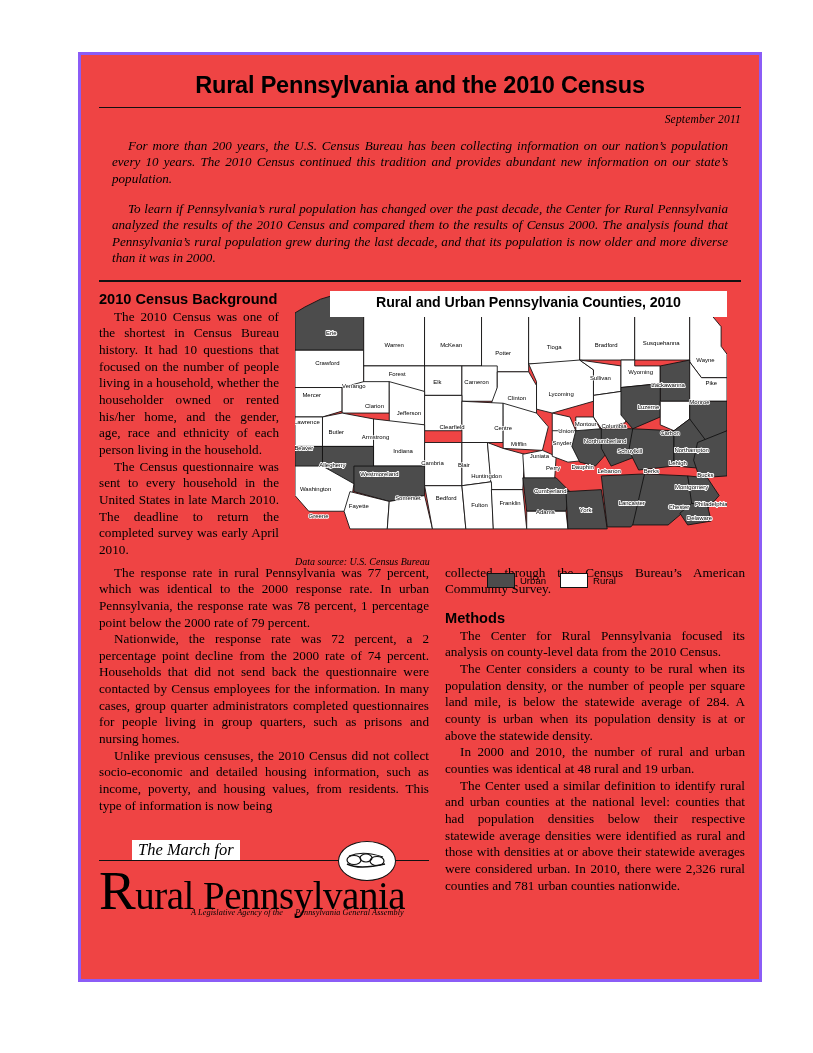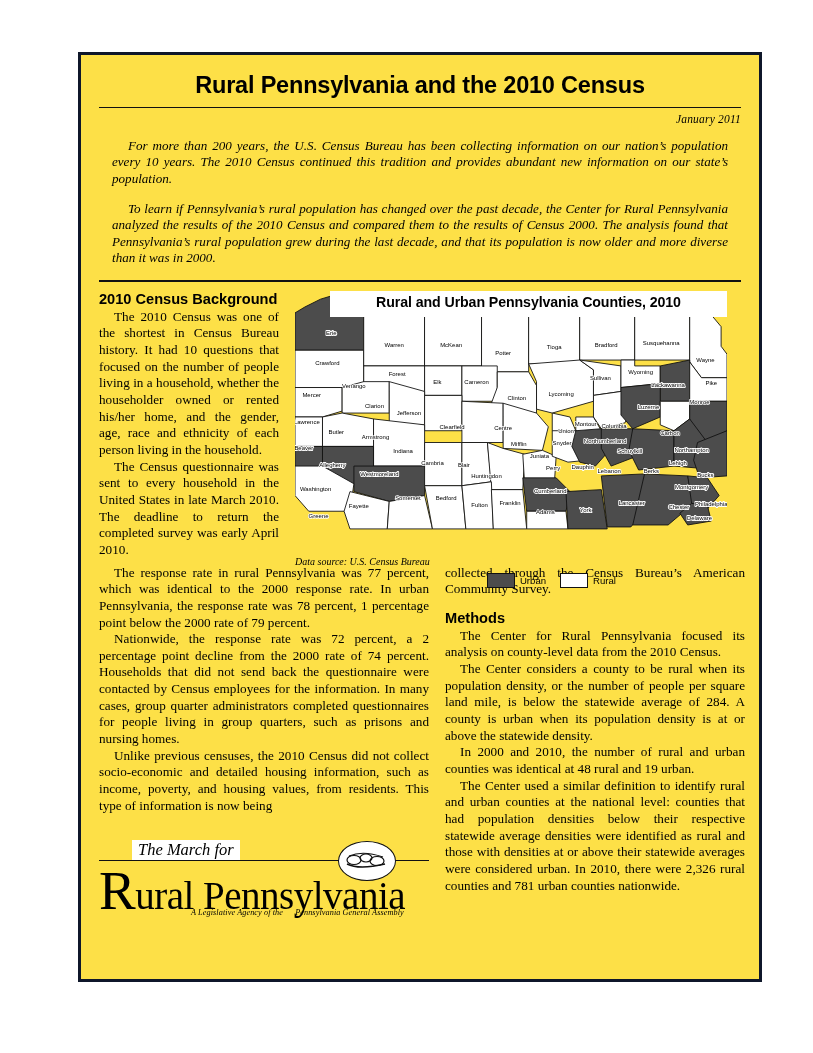--- a/index.html
+++ b/index.html
@@ -16,22 +16,22 @@
     overflow: hidden;
   }
 
   
   #page-frame {
     position: absolute;
     left: 78px;
     top: 52px;
     width: 684px;
     height: 930px;
-    border: 3px solid #0f172a;
-    background: #fde047;
+    border: 3px solid #8b5cf6;
+    background: #ef4444;
     box-sizing: border-box;
   }
   #page-inner {
     position: absolute;
     left: 18px;
     top: 14px;
     right: 18px;
     bottom: 10px;
   }
 
@@ -244,21 +244,21 @@
   .cty.urban { fill: #4c4c4c; }
 </style>
 </head>
 <body>
 
 <div id="page-frame">
   <div id="page-inner">
 
     <h1 id="doc-title">Rural Pennsylvania and the 2010 Census</h1>
     <hr class="rule">
-    <div id="doc-date">January 2011</div>
+    <div id="doc-date">September 2011</div>
 
     <div id="intro">
       <p>For more than 200 years, the U.S. Census Bureau has been collecting information on our nation’s population every 10 years. The 2010 Census continued this tradition and provides abundant new information on our state’s population.</p>
       <p>To learn if Pennsylvania’s rural population has changed over the past decade, the Center for Rural Pennsylvania analyzed the results of the 2010 Census and compared them to the results of Census 2000.  The analysis found that Pennsylvania’s rural population grew during the last decade, and that its population is now older and more diverse than it was in 2000.</p>
     </div>
     <hr id="intro-rule">
 
     <div id="body-area">
 
       <div id="upper">

